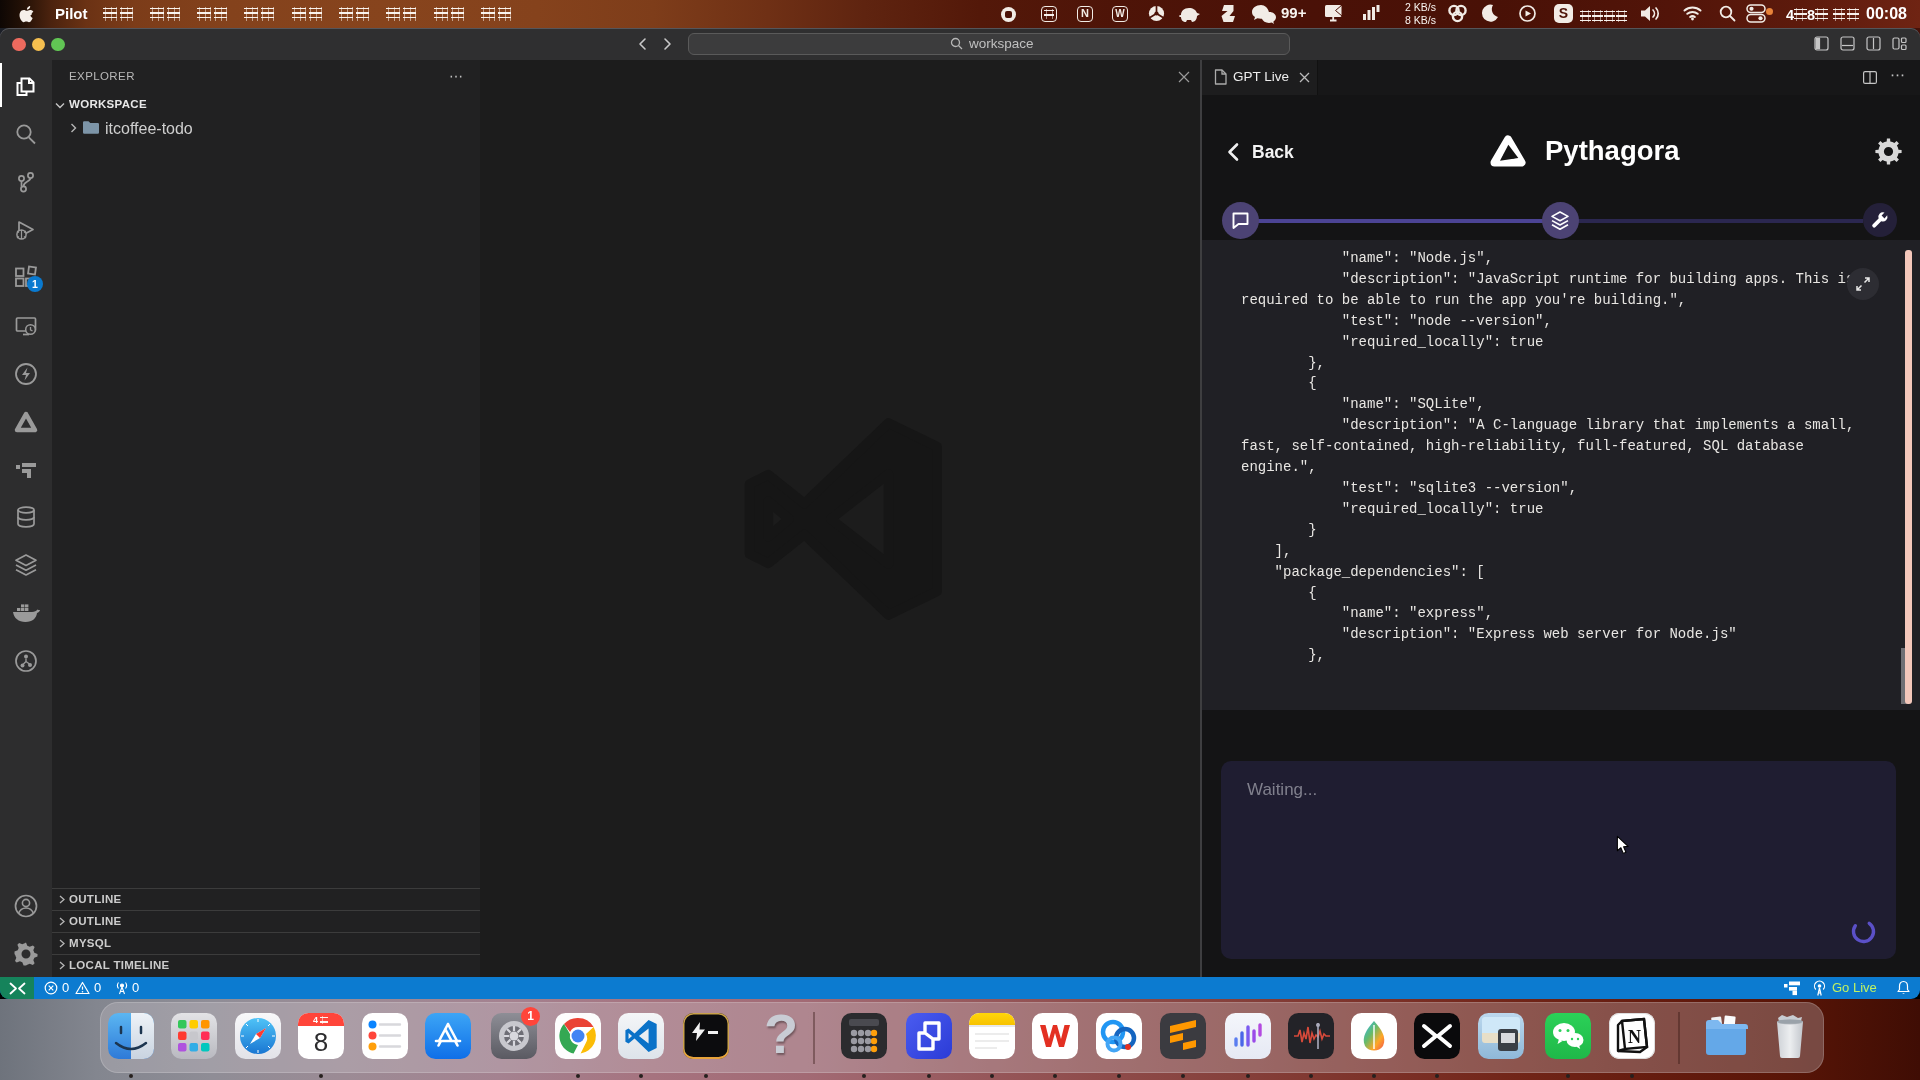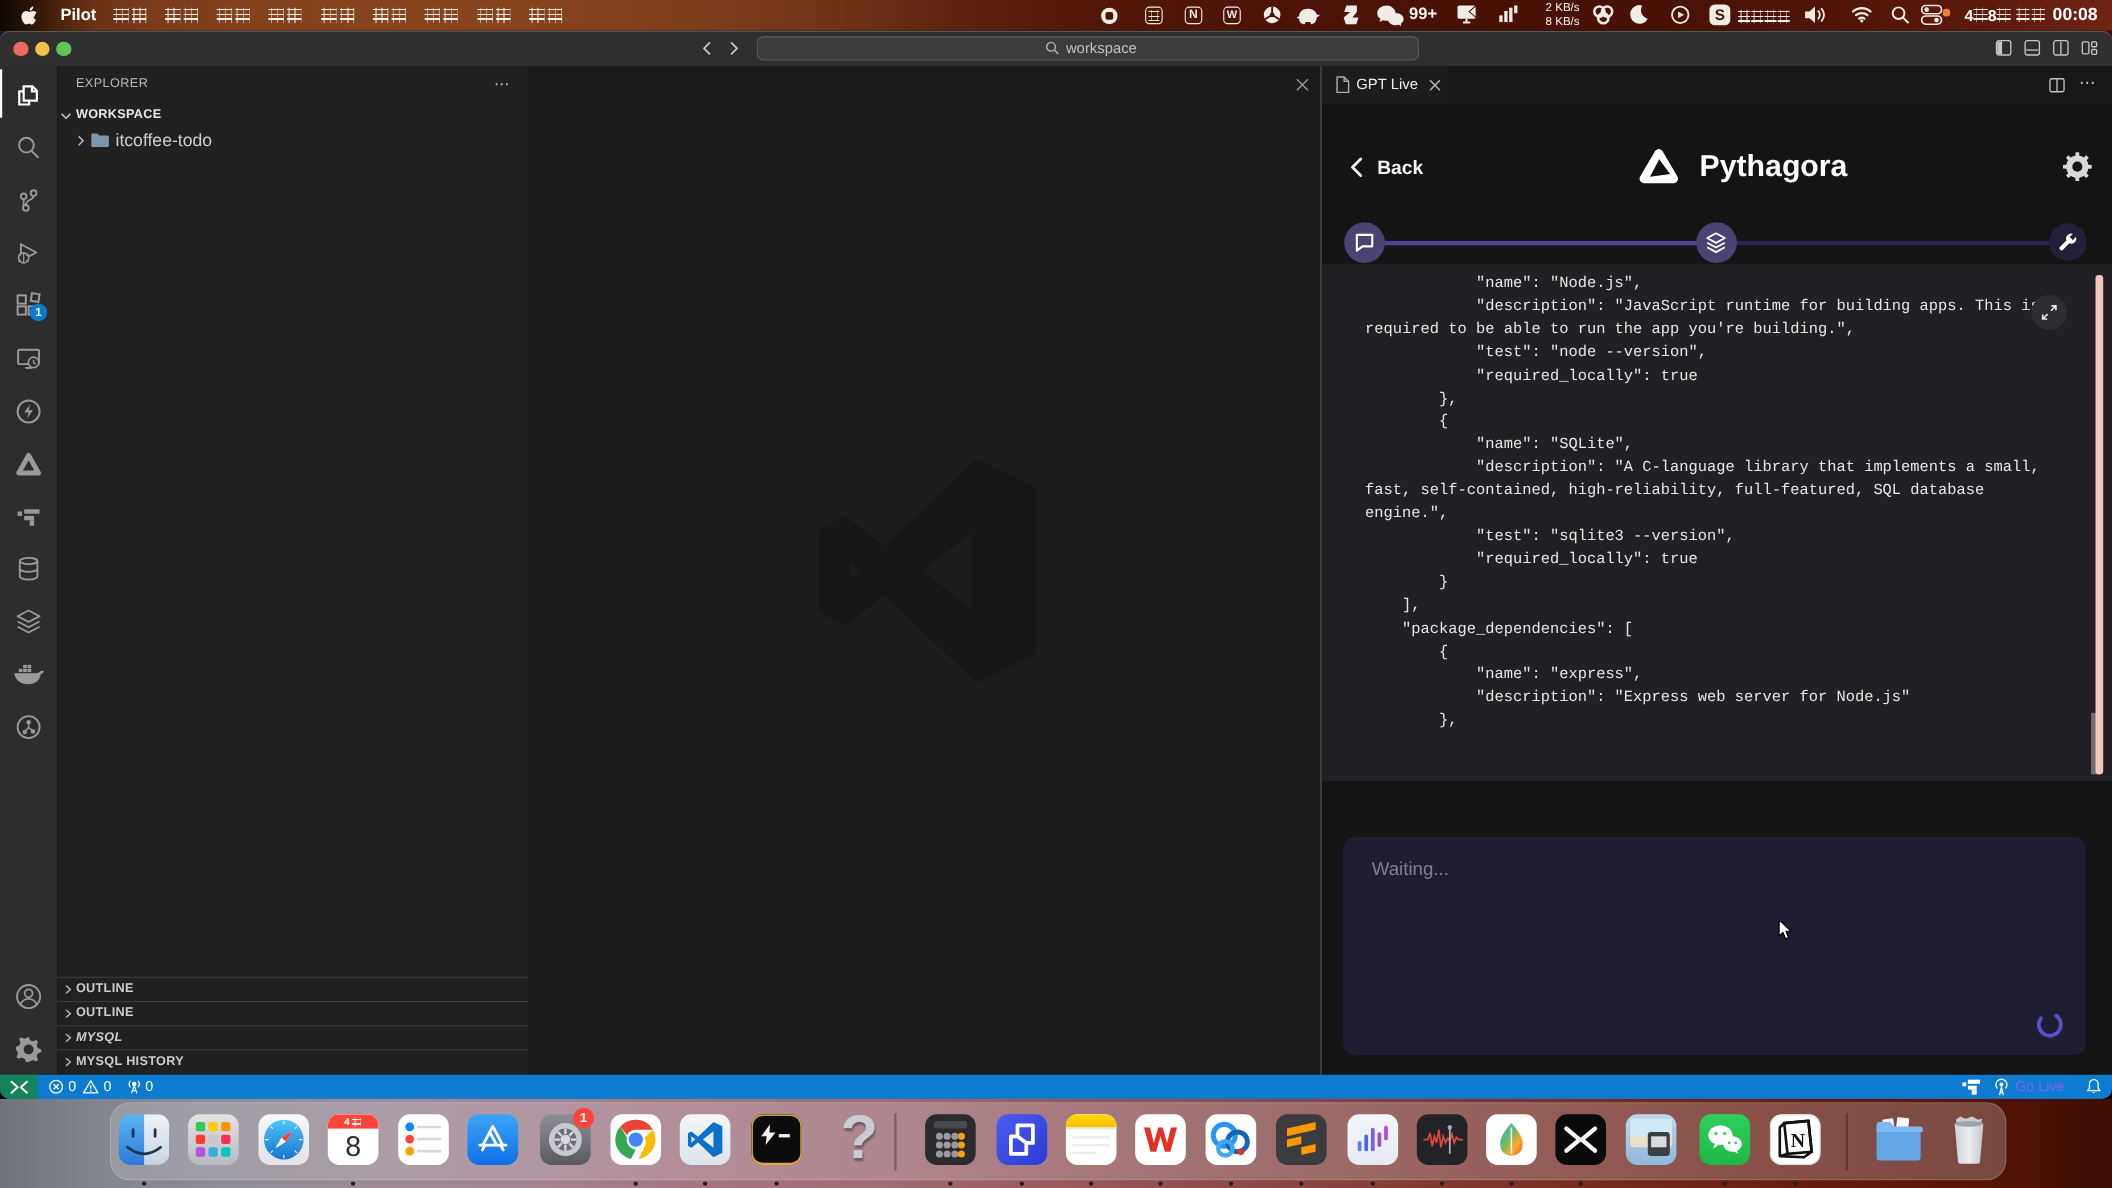--- a/index.html
+++ b/index.html
@@ -286,25 +286,25 @@
       <path d="M2 1 L6 4.5 L2 8" stroke="#b5b5b5" stroke-width="1.3" fill="none"></path>
     </svg>
 <div class="abs" style="left:69px;top:893px;color:#cccccc;font-size:11.5px;font-weight:bold;letter-spacing:.3px;">OUTLINE</div>
 <svg class="abs" style="left:58px;top:917px" width="8" height="9" viewBox="0 0 8 9">
       <path d="M2 1 L6 4.5 L2 8" stroke="#b5b5b5" stroke-width="1.3" fill="none"></path>
     </svg>
 <div class="abs" style="left:69px;top:915px;color:#cccccc;font-size:11.5px;font-weight:bold;letter-spacing:.3px;">OUTLINE</div>
 <svg class="abs" style="left:58px;top:939px" width="8" height="9" viewBox="0 0 8 9">
       <path d="M2 1 L6 4.5 L2 8" stroke="#b5b5b5" stroke-width="1.3" fill="none"></path>
     </svg>
-<div class="abs" style="left:69px;top:937px;color:#cccccc;font-size:11.5px;font-weight:bold;letter-spacing:.3px;font-style:italic;">MYSQL</div>
+<div class="abs" style="left:69px;top:937px;color:#cccccc;font-size:11.5px;font-weight:bold;letter-spacing:.3px;">MYSQL</div>
 <svg class="abs" style="left:58px;top:961px" width="8" height="9" viewBox="0 0 8 9">
       <path d="M2 1 L6 4.5 L2 8" stroke="#b5b5b5" stroke-width="1.3" fill="none"></path>
     </svg>
-<div class="abs" style="left:69px;top:959px;color:#cccccc;font-size:11.5px;font-weight:bold;letter-spacing:.3px;">MYSQL HISTORY</div>
+<div class="abs" style="left:69px;top:959px;color:#cccccc;font-size:11.5px;font-weight:bold;letter-spacing:.3px;">LOCAL TIMELINE</div>
 <div class="abs" id="editor" style="left:480px;top:60px;width:720px;height:917px;background:#1c1c1c;"></div>
 
 <svg class="abs" style="left:747px;top:417px" width="192" height="204" viewBox="0 0 100 100">
       <path fill="#161616" stroke="#161616" stroke-width="5" stroke-linejoin="round" fill-rule="evenodd" d="M73.7 0 L99 12.3 V87.7 L73.7 100 L29.9 58.1 L11.1 73.1 L1.3 68.2 V31.8 L11.1 26.9 L29.9 41.9 Z M73.7 26.6 L43.6 50 L73.7 73.4 Z M11.1 40.8 L21.9 50 L11.1 59.2 Z"></path>
     </svg>
 <svg class="abs" style="left:1178px;top:71px" width="12" height="12" viewBox="0 0 12 12">
       <path d="M1 1 L11 11 M11 1 L1 11" stroke="#9a9a9a" stroke-width="1.2"></path>
     </svg>
 <div class="abs" id="panelborder" style="left:1200px;top:60px;width:2px;height:917px;background:#3e3e40;"></div>
 <div class="abs" id="panel" style="left:1202px;top:60px;width:718px;height:917px;background:#141415;"></div>
@@ -431,21 +431,21 @@
         <rect x="0" y="3" width="3.5" height="3.5"></rect>
         <rect x="5" y="0.5" width="11" height="3.8"></rect>
         <rect x="5" y="6" width="8" height="3.6"></rect>
         <rect x="8.5" y="9.6" width="4.5" height="4.5"></rect>
       </g>
     </svg>
 <svg class="abs" style="left:1812px;top:980px" width="15" height="16" viewBox="0 0 15 16">
       <circle cx="7.5" cy="6" r="1.8" fill="#fff"></circle>
       <path d="M3.8 9.5 a5 5 0 1 1 7.4 0 M7.5 8 L5.8 15.5 M7.5 8 L9.2 15.5 M6.2 13 h2.6" stroke="#fff" stroke-width="1.2" fill="none"></path>
     </svg>
-<div class="abs" style="left:1832px;top:980px;color:#8b5cf6;font-size:13px;">Go Live</div>
+<div class="abs" style="left:1832px;top:980px;color:#bef264;font-size:13px;">Go Live</div>
 <svg class="abs" style="left:1897px;top:980px" width="13" height="15" viewBox="0 0 13 15">
       <path d="M6.5 1.5 c-2.8 0-4 2-4 4.5 v3.5 l-1.5 2 h11 l-1.5-2 V6 c0-2.5-1.2-4.5-4-4.5z" stroke="#fff" stroke-width="1.2" fill="none" stroke-linejoin="round"></path>
       <path d="M5.3 13 a1.3 1.3 0 0 0 2.4 0" fill="#fff"></path>
     </svg>
 
 <div class="abs" id="wallpaper" style="left:0;top:999px;width:1920px;height:81px;
 background:linear-gradient(90deg,
  #6e737c 0%, #83868f 5%, #8f8d96 11%, #9c8b95 18%, #a48290 26%,
  #a6737f 34%, #a26a74 42%, #985a5e 50%, #8f4c4b 57%, #86413c 64%,
  #7c3128 72%, #712518 79%, #651c0f 86%, #591507 93%, #3f0d04 100%);"></div>

